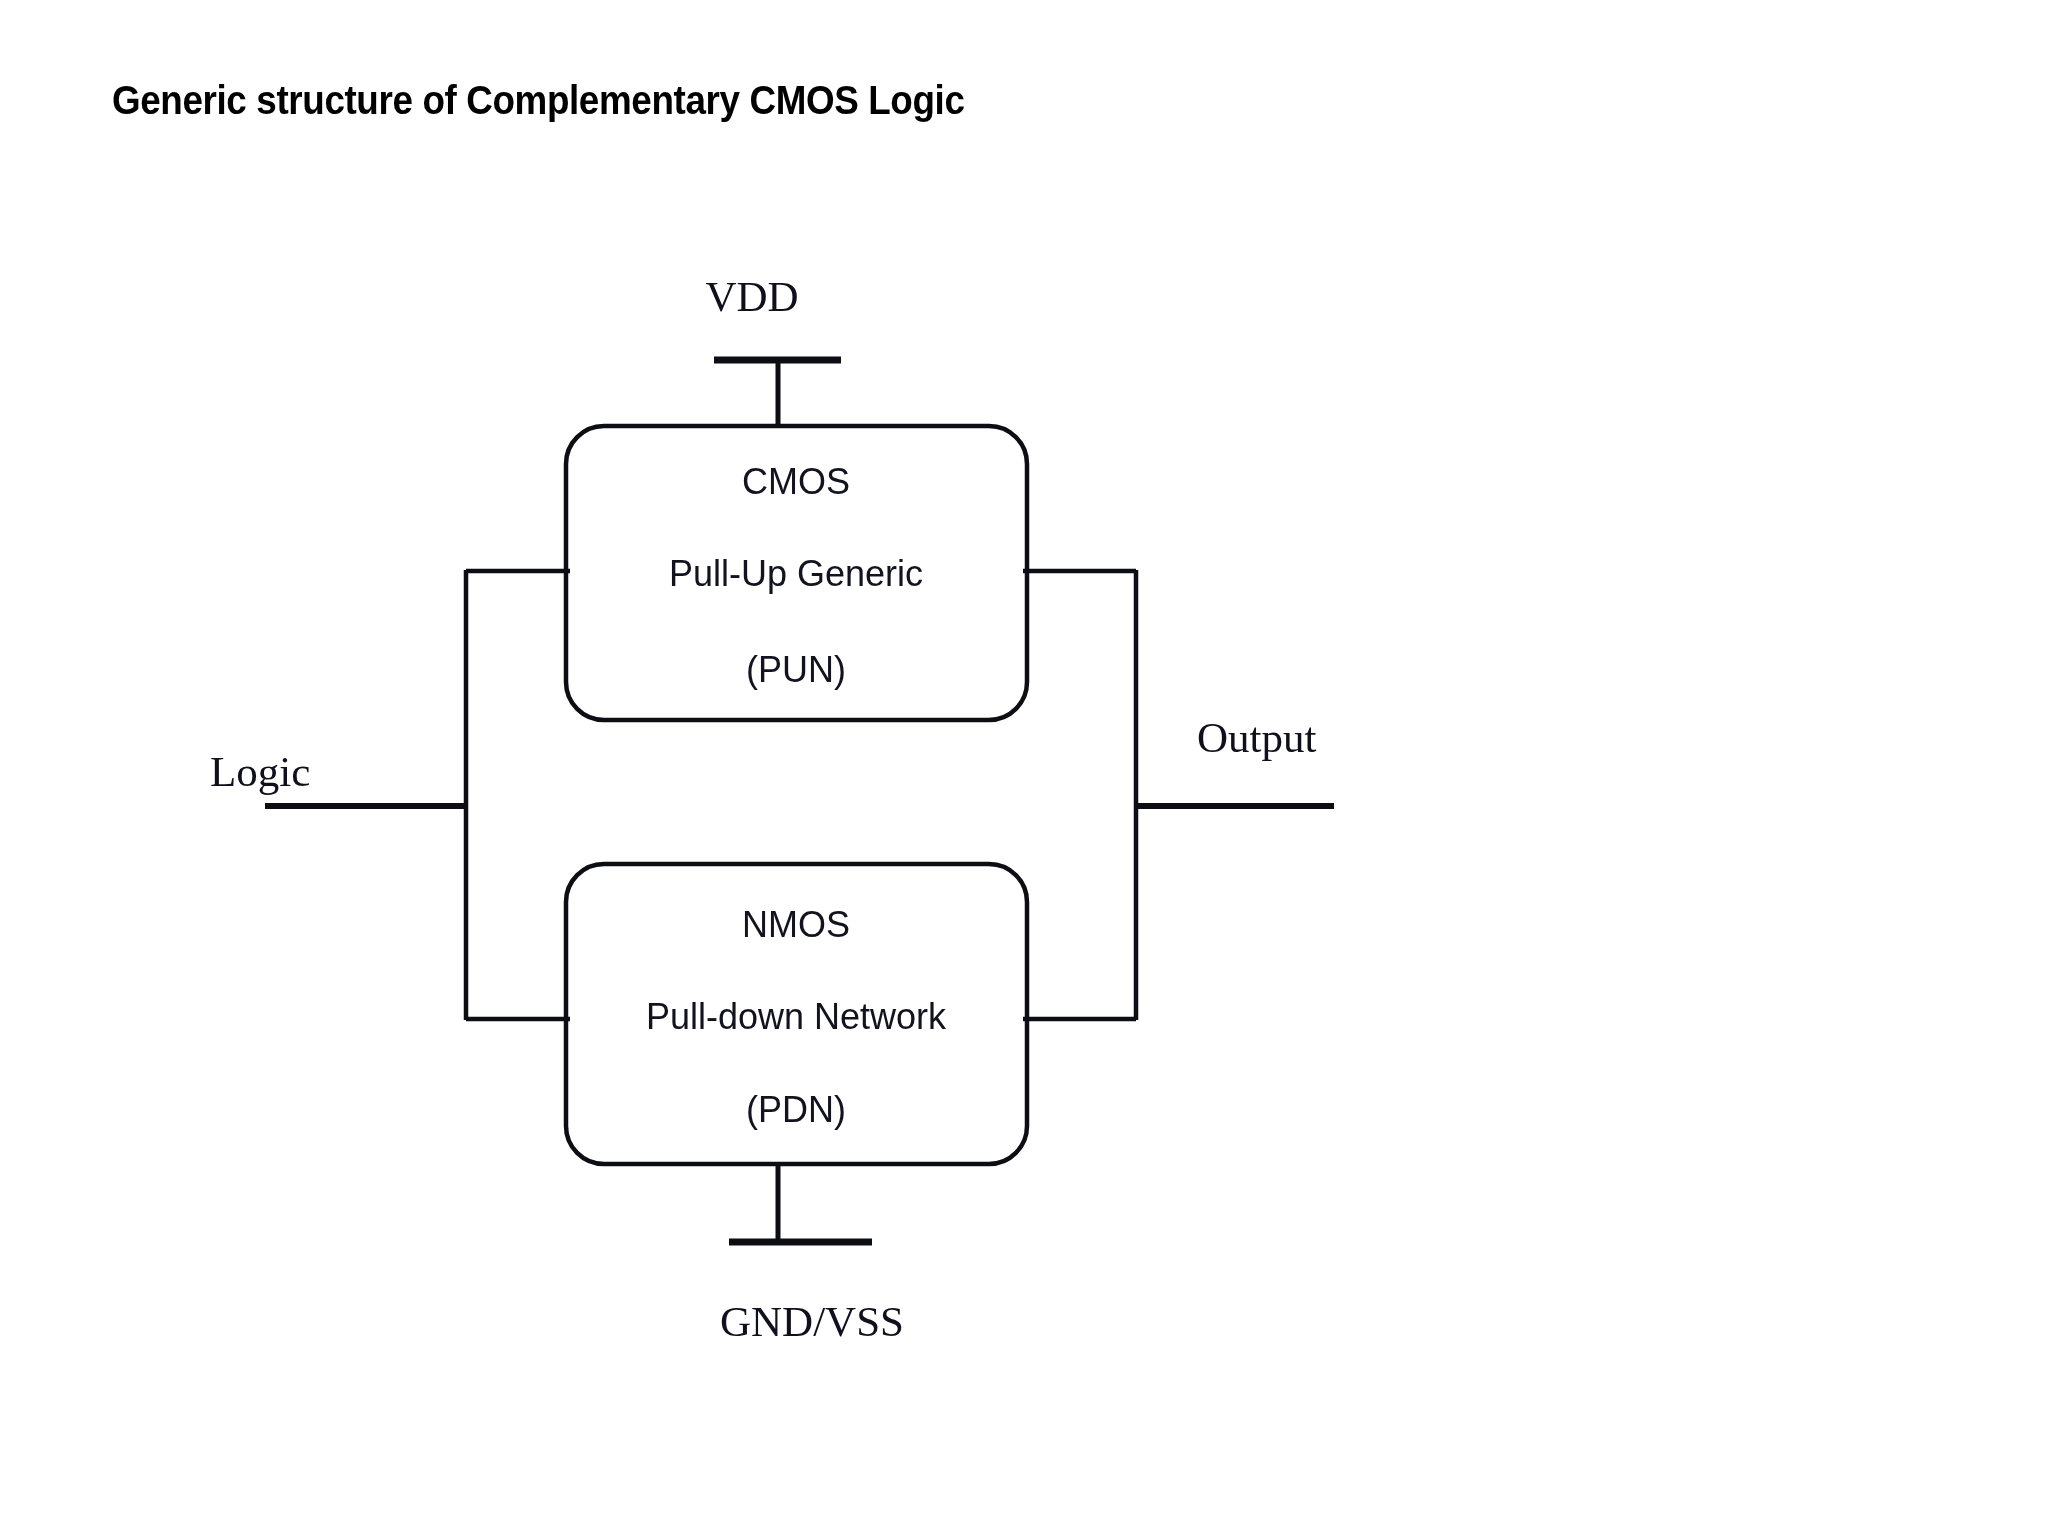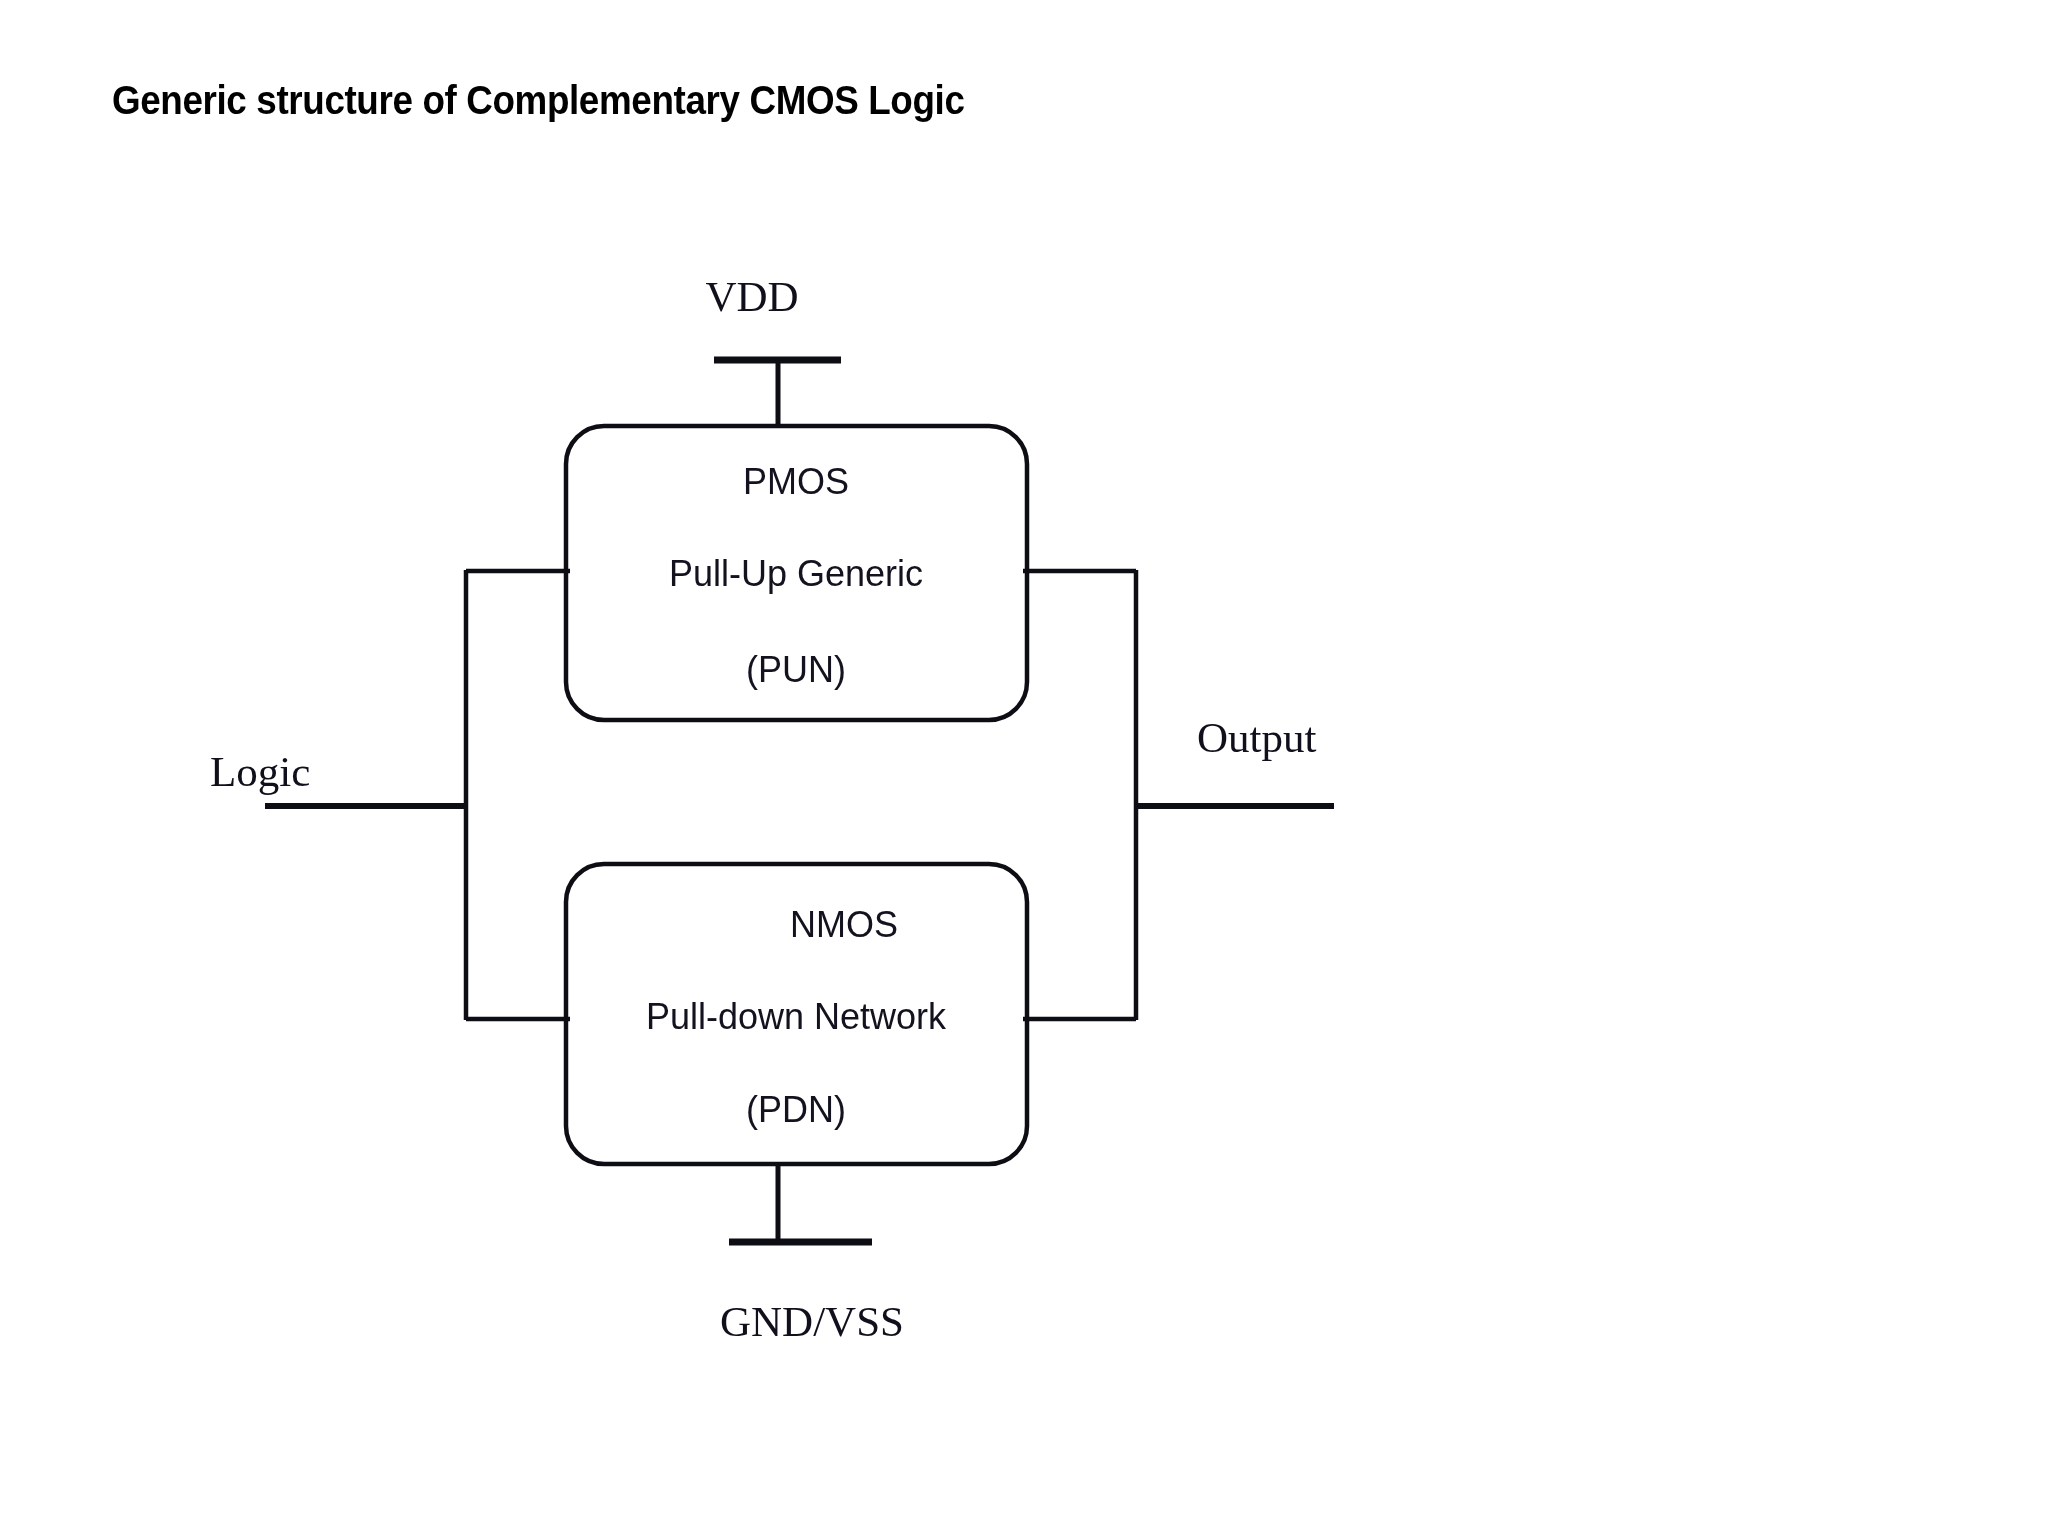--- a/index.html
+++ b/index.html
@@ -86,21 +86,21 @@
     white-space: nowrap;
     line-height: 1;
   }
   .pun-line { left: 565px; }
   .pdn-line { left: 565px; }
 
   #pun-line-1 { top: 464px; }
   #pun-line-2 { top: 556px; }
   #pun-line-3 { top: 652px; }
 
-  #pdn-line-1 { top: 907px; margin-left: 48px; }
+  #pdn-line-1 { top: 907px; }
   #pdn-line-2 { top: 999px; }
   #pdn-line-3 { top: 1092px; }
 </style>
 </head>
 <body>
 
 <div id="slide-title">Generic structure of Complementary CMOS Logic</div>
 
 <div id="diagram">
   <svg viewBox="0 0 2048 1536" xmlns="http://www.w3.org/2000/svg">
@@ -140,19 +140,19 @@
 </div>
 
 <div class="rail-label" id="label-vdd">VDD</div>
 
 <div class="rail-label" id="label-gnd">GND/VSS</div>
 
 <div class="rail-label" id="label-input">Logic</div>
 
 <div class="rail-label" id="label-output">Output</div>
 
-<div class="block-text pun-line" id="pun-line-1">PMOS</div>
+<div class="block-text pun-line" id="pun-line-1">CMOS</div>
 <div class="block-text pun-line" id="pun-line-2">Pull-Up Generic</div>
 <div class="block-text pun-line" id="pun-line-3">(PUN)</div>
 
 <div class="block-text pdn-line" id="pdn-line-1">NMOS</div>
 <div class="block-text pdn-line" id="pdn-line-2">Pull-down Network</div>
 <div class="block-text pdn-line" id="pdn-line-3">(PDN)</div>
 
 </body></html>

